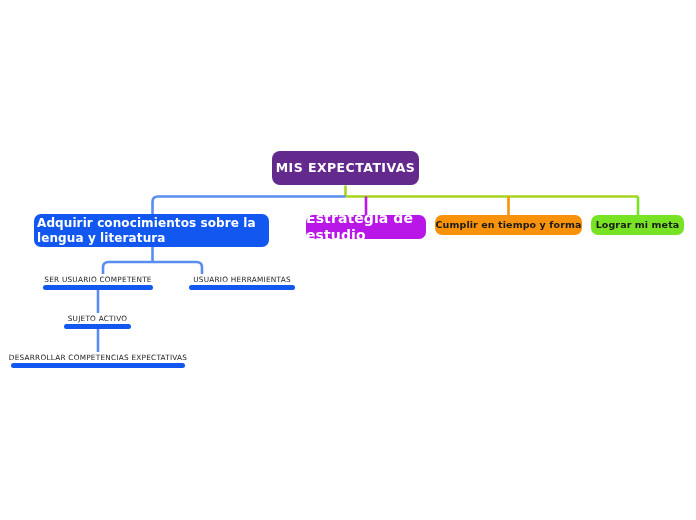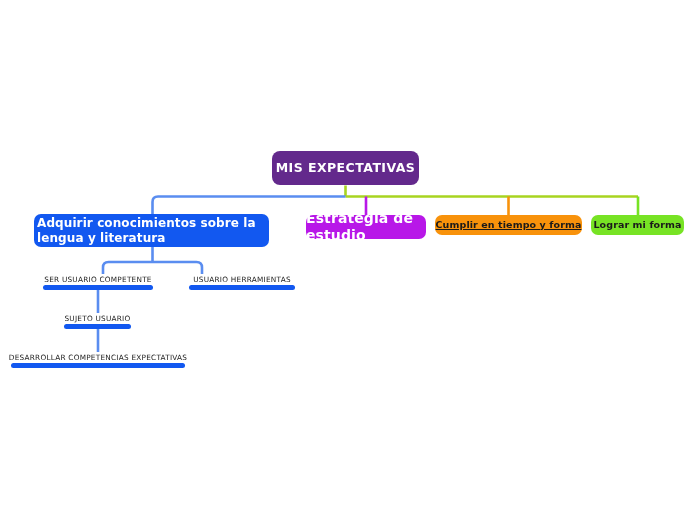--- a/index.html
+++ b/index.html
@@ -70,21 +70,20 @@
   }
   .node-orange {
     left: 435px;
     top: 215px;
     width: 147px;
     height: 20px;
     background: #f8920b;
     justify-content: center;
     font-size: 9.5px;
     color: #1a1a1a;
-    text-decoration: underline;
   }
   .node-green {
     left: 591px;
     top: 215px;
     width: 93px;
     height: 20px;
     background: #77e324;
     justify-content: center;
     font-size: 9.5px;
     color: #1a1a1a;
@@ -160,35 +159,35 @@
 
   <div class="node node-magenta">
     <span>Estrategia de estudio</span>
   </div>
 
   <div class="node node-orange">
     <span>Cumplir en tiempo y forma</span>
   </div>
 
   <div class="node node-green">
-    <span>Lograr mi forma</span>
+    <span>Lograr mi meta</span>
   </div>
 
   <div class="leaf leaf-ser">
     <span class="leaf-label">SER USUARIO COMPETENTE</span>
     <span class="leaf-bar"></span>
   </div>
 
   <div class="leaf leaf-adq">
     <span class="leaf-label">USUARIO HERRAMIENTAS</span>
     <span class="leaf-bar"></span>
   </div>
 
   <div class="leaf leaf-sujeto">
-    <span class="leaf-label">SUJETO USUARIO</span>
+    <span class="leaf-label">SUJETO ACTIVO</span>
     <span class="leaf-bar"></span>
   </div>
 
   <div class="leaf leaf-desa">
     <span class="leaf-label">DESARROLLAR COMPETENCIAS EXPECTATIVAS</span>
     <span class="leaf-bar"></span>
   </div>
 
 </div>
 

